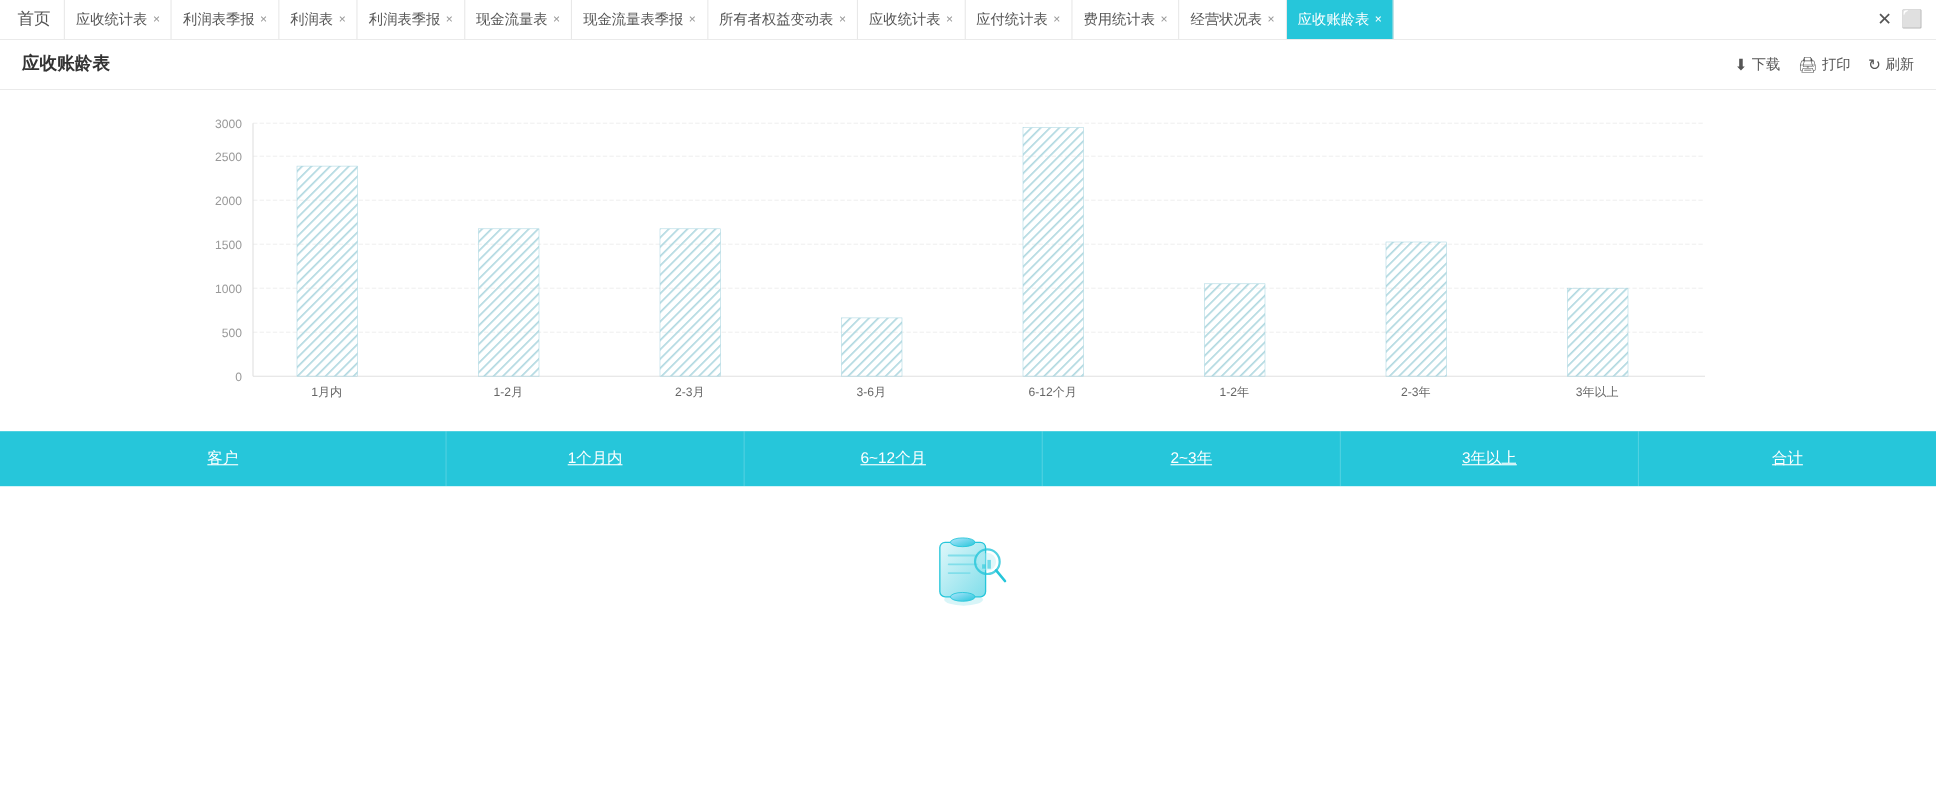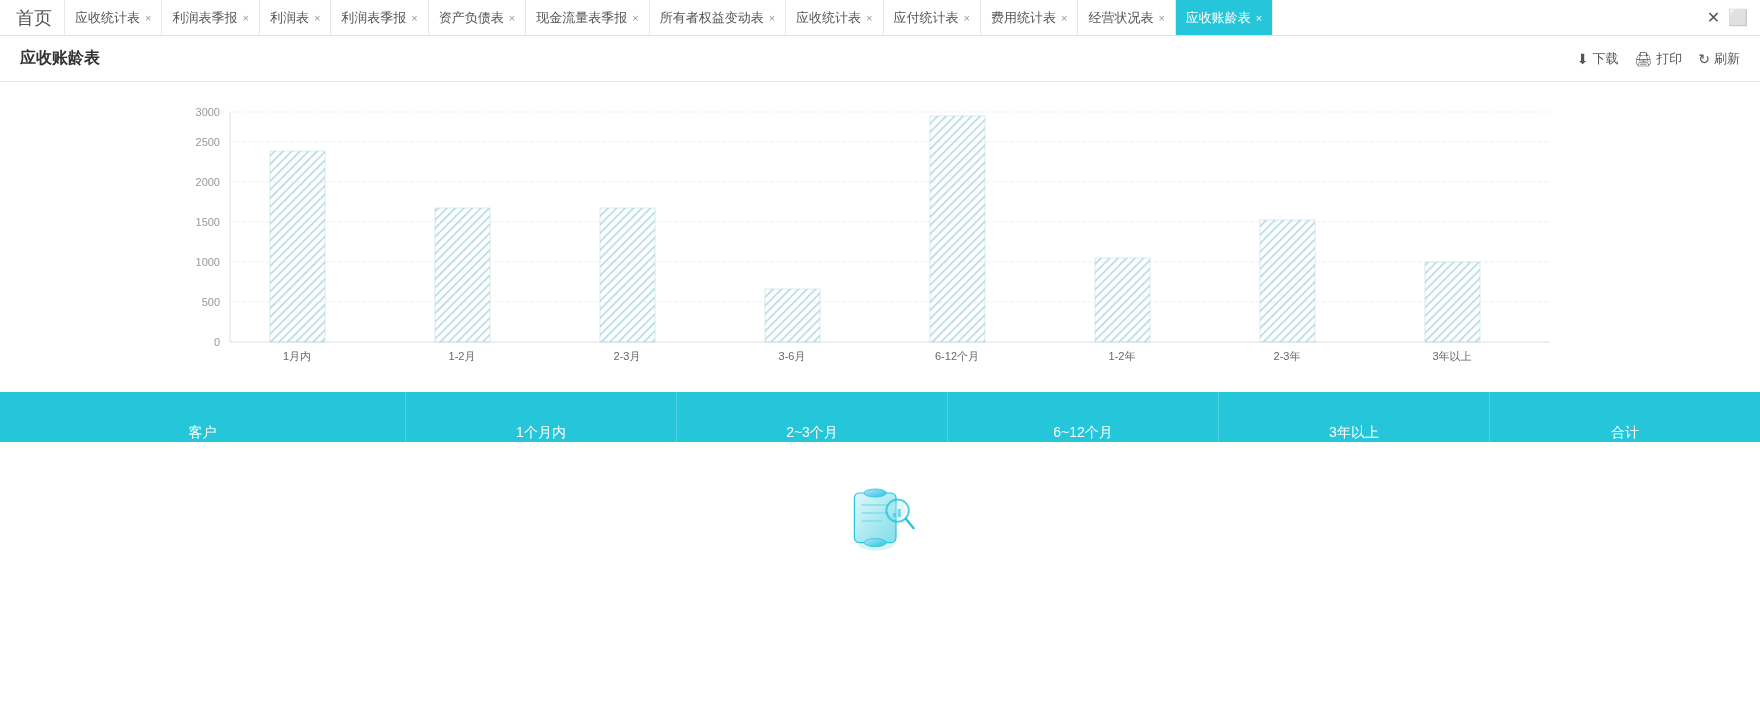--- a/index.html
+++ b/index.html
@@ -36,21 +36,21 @@
     .tab-item .tab-close {
       margin-left: 5px;
       font-size: 11px;
       color: #999;
       cursor: pointer;
     }
     .tab-item.active .tab-close { color: #fff; }
     .tab-home {
       padding: 0 12px;
       color: #555;
-      font-size: 18px;
+      font-size: 15px;
       cursor: pointer;
       border-right: 1px solid #e8e8e8;
       height: 36px;
       display: flex;
       align-items: center;
       flex-shrink: 0;
     }
     .tab-bar-actions {
       margin-left: auto;
       display: flex;
@@ -112,24 +112,25 @@
     .table-header {
       display: flex;
       background: #26c6da;
       color: #fff;
       font-size: 14px;
       height: 50px;
     }
     .th-cell {
       flex: 1;
       display: flex;
-      align-items: flex-end;
+      align-items: center;
       justify-content: center;
       border-right: 1px solid rgba(255,255,255,0.2);
       text-align: center;
+      text-decoration: underline;
     }
     .th-cell:first-child { flex: 1.5; }
     .th-cell:last-child { border-right: none; }
 
     
     .empty-state {
       display: flex;
       flex-direction: column;
       align-items: center;
       justify-content: center;
@@ -164,21 +165,21 @@
   </div>
   <div class="tab-item">
     <span>利润表</span>
     <span class="tab-close">×</span>
   </div>
   <div class="tab-item">
     <span>利润表季报</span>
     <span class="tab-close">×</span>
   </div>
   <div class="tab-item">
-    <span>资产负债表</span>
+    <span>现金流量表</span>
     <span class="tab-close">×</span>
   </div>
   <div class="tab-item">
     <span>现金流量表季报</span>
     <span class="tab-close">×</span>
   </div>
   <div class="tab-item">
     <span>所有者权益变动表</span>
     <span class="tab-close">×</span>
   </div>
@@ -288,24 +289,24 @@
   </div>
 
   <div class="table-header">
     <div class="th-cell">
       <span>客户</span>
     </div>
     <div class="th-cell">
       <span>1个月内</span>
     </div>
     <div class="th-cell">
-      <span>2~3个月</span>
-    </div>
-    <div class="th-cell">
       <span>6~12个月</span>
+    </div>
+    <div class="th-cell">
+      <span>2~3年</span>
     </div>
     <div class="th-cell">
       <span>3年以上</span>
     </div>
     <div class="th-cell">
       <span>合计</span>
     </div>
   </div>
 
   <div class="empty-state">

